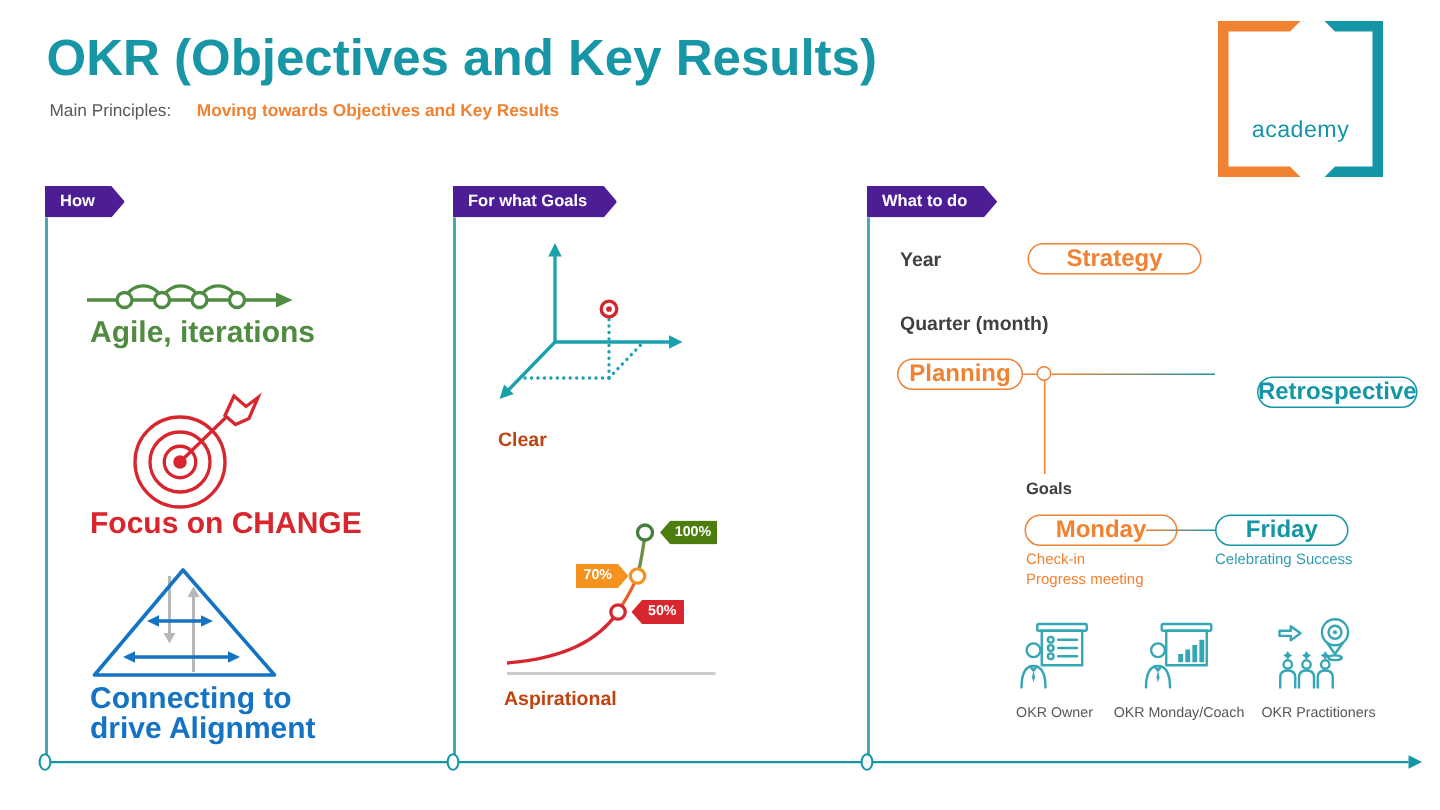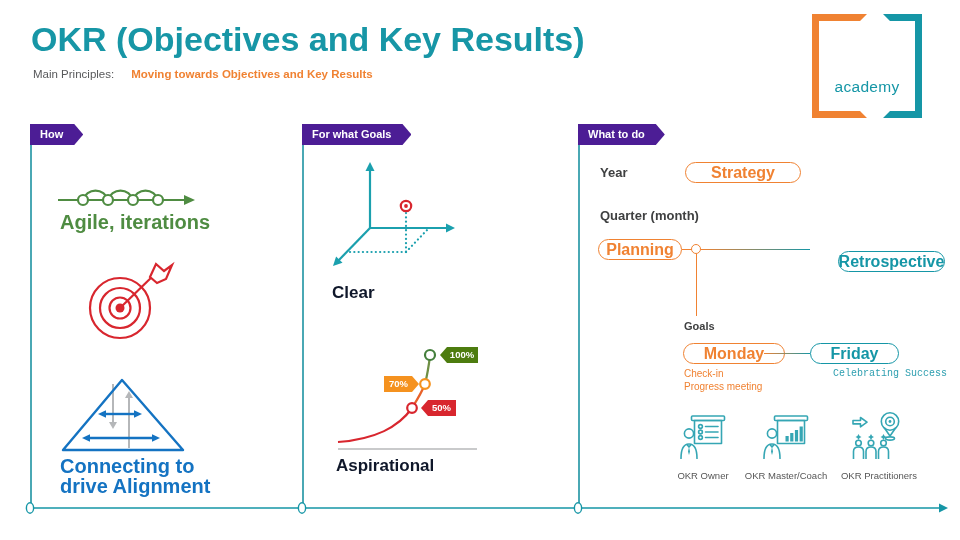--- a/index.html
+++ b/index.html
@@ -9,21 +9,21 @@
   .title{position:absolute;left:31px;top:20px;font-size:34px;font-weight:bold;color:#1796A6;letter-spacing:0;}
   .subtitle{position:absolute;left:33px;top:68px;display:flex;gap:17px;font-size:11.5px;align-items:baseline;}
   .subtitle .lbl{color:#58595B;font-weight:500;}
   .subtitle .val{color:#F08232;font-weight:bold;}
   .banner{position:absolute;top:124px;height:21px;line-height:21px;background:#4c1d95;color:#fff;
           font-size:11px;font-weight:bold;padding:0 20px 0 10px;
           clip-path:polygon(0 0,calc(100% - 9px) 0,100% 50%,calc(100% - 9px) 100%,0 100%);}
   .vline{position:absolute;top:145px;width:1.6px;height:358px;background:#4AA8B4;}
   .lab{position:absolute;font-weight:bold;font-size:20px;line-height:19.5px;}
   .lab.green{color:#4F8C42;} .lab.red{color:#D8262E;} .lab.blue{color:#1473C2;}
-  .lab.orange{color:#0f172a;font-size:17px;}
+  .lab.orange{color:#c2410c;font-size:13px;}
   .pill{position:absolute;height:21px;border-radius:10.5px;background:#fff;box-sizing:border-box;
         display:flex;align-items:center;justify-content:center;font-size:16px;font-weight:bold;}
   .pill.or{border:1.6px solid #F08232;color:#F08232;}
   .pill.tl{border:1.6px solid #1596A6;color:#1596A6;}
   .h3lab{position:absolute;font-size:13px;font-weight:bold;color:#3F4041;}
   .weeklab{position:absolute;font-size:11px;font-weight:bold;color:#3F4041;}
   .note{position:absolute;font-size:10px;line-height:13px;}
   .note.or{color:#F08232;} .note.tl{color:#2E9FB0;}
   .tag{position:absolute;height:16px;line-height:16px;color:#fff;font-size:9.5px;font-weight:bold;
        text-align:center;box-sizing:border-box;}
@@ -84,20 +84,21 @@
   <svg class="abs" style="left:70px;top:260px;" width="112" height="94" viewBox="0 0 112 94">
     <g stroke="#D8262E" stroke-width="2.2" fill="none">
       <circle cx="50" cy="48" r="30"></circle>
       <circle cx="50" cy="48" r="20"></circle>
       <circle cx="50" cy="48" r="10.5"></circle>
       <line x1="50" y1="48" x2="86" y2="13"></line>
       <path d="M80,17 L86,4 L94,11 L102,5 L96,19 L87,23 Z" fill="#fff"></path>
     </g>
     <circle cx="50" cy="48" r="4.5" fill="#D8262E"></circle>
   </svg>
+  <div class="lab red" style="left:60px;top:340px;">Focus on CHANGE</div>
 
   <svg class="abs" style="left:54px;top:376px;" width="140" height="82" viewBox="0 0 140 82">
     <g stroke="#B5B7B9" stroke-width="2" fill="none">
       <line x1="59" y1="8" x2="59" y2="47"></line>
       <line x1="75" y1="21" x2="75" y2="72"></line>
     </g>
     <polygon points="59,53 55,46 63,46" fill="#B5B7B9"></polygon>
     <polygon points="75,15 71,22 79,22" fill="#B5B7B9"></polygon>
     <polygon points="68,4 9,74 129,74" stroke="#1473C2" stroke-width="2.4" stroke-linejoin="round" fill="none"></polygon>
     <g stroke="#1473C2" stroke-width="2.4" fill="none">
@@ -156,21 +157,21 @@
   <div class="abs" style="left:695.5px;top:254px;width:1.6px;height:62px;background:#F08232;"></div>
 
   <div class="weeklab" style="left:684px;top:320px;">Goals</div>
   <div class="pill or" style="left:683px;top:343px;width:102px;">Monday</div>
   <div class="conn" style="left:764px;top:352.5px;width:46px;background:linear-gradient(90deg,#F08232,#1596A6);"></div>
   <div class="pill tl" style="left:810px;top:343px;width:89px;">Friday</div>
   <div class="note or" style="left:684px;top:367px;">
     <div>Check-in</div>
     <div>Progress meeting</div>
   </div>
-  <div class="note tl" style="left:833px;top:367px;font-family:Liberation Mono, monospace;">Celebrating Success</div>
+  <div class="note tl" style="left:810px;top:367px;">Celebrating Success</div>
 
   <svg class="abs" style="left:679px;top:413px;" width="48" height="46" viewBox="0 0 48 46">
     <g stroke="#35A6B4" stroke-width="1.6" fill="none" stroke-linejoin="round" stroke-linecap="round">
       <rect x="12.5" y="3" width="33" height="4.5" rx="1"></rect>
       <rect x="15.5" y="7.5" width="27" height="23"></rect>
       <circle cx="21.5" cy="13.5" r="1.9"></circle>
         <circle cx="21.5" cy="19" r="1.9"></circle>
         <circle cx="21.5" cy="24.5" r="1.9"></circle>
       <line x1="26.5" y1="13.5" x2="39" y2="13.5"></line>
         <line x1="26.5" y1="19" x2="39" y2="19"></line>
@@ -212,21 +213,21 @@
       <path d="M28.5,50 v-7.5 q0,-4.5 5,-4.5 q5,0 5,4.5 V50"></path>
     </g>
     <circle cx="40" cy="12.5" r="1.4" fill="#35A6B4"></circle>
     <g fill="#35A6B4">
       <path d="M8.5,25 l1.1,1.9 1.9,1.1 -1.9,1.1 -1.1,1.9 -1.1,-1.9 -1.9,-1.1 1.9,-1.1 Z"></path>
       <path d="M21,25 l1.1,1.9 1.9,1.1 -1.9,1.1 -1.1,1.9 -1.1,-1.9 -1.9,-1.1 1.9,-1.1 Z"></path>
       <path d="M33.5,25 l1.1,1.9 1.9,1.1 -1.9,1.1 -1.1,1.9 -1.1,-1.9 -1.9,-1.1 1.9,-1.1 Z"></path>
     </g>
   </svg>
   <div class="rolelab" style="left:659px;width:88px;">OKR Owner</div>
-  <div class="rolelab" style="left:736px;width:100px;">OKR Master/Coach</div>
+  <div class="rolelab" style="left:736px;width:100px;">OKR Monday/Coach</div>
   <div class="rolelab" style="left:829px;width:100px;">OKR Practitioners</div>
 
   <svg class="abs" style="left:24px;top:498px;" width="930" height="20" viewBox="0 0 930 20">
     <line x1="6" y1="10" x2="915" y2="10" stroke="#1596A6" stroke-width="1.5"></line>
     <polygon points="915,5.5 924,10 915,14.5" fill="#1596A6"></polygon>
     <ellipse cx="6" cy="10" rx="3.6" ry="5.2" fill="#fff" stroke="#1596A6" stroke-width="1.4"></ellipse>
     <ellipse cx="278" cy="10" rx="3.6" ry="5.2" fill="#fff" stroke="#1596A6" stroke-width="1.4"></ellipse>
     <ellipse cx="554" cy="10" rx="3.6" ry="5.2" fill="#fff" stroke="#1596A6" stroke-width="1.4"></ellipse>
   </svg>
 

